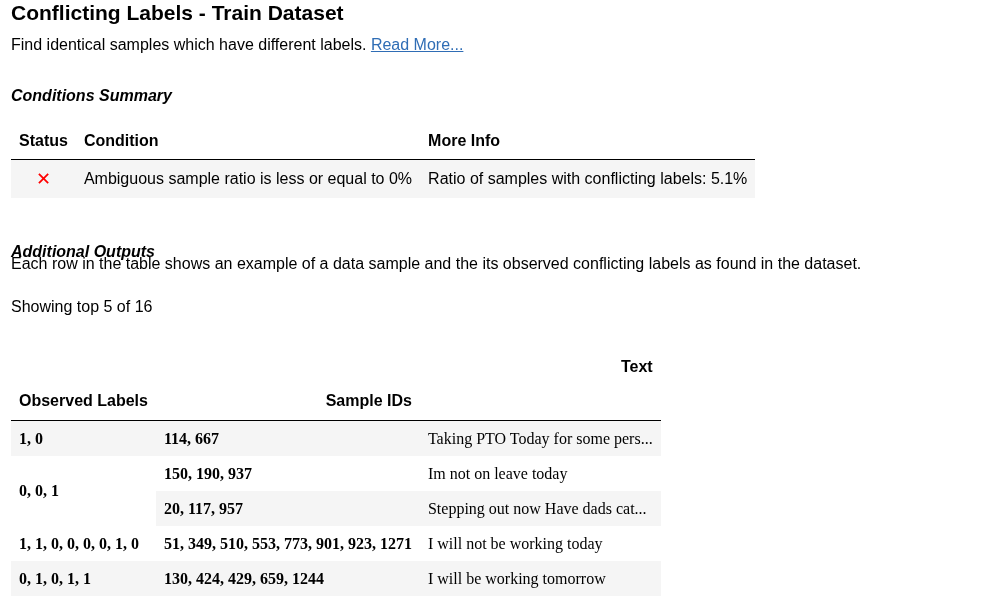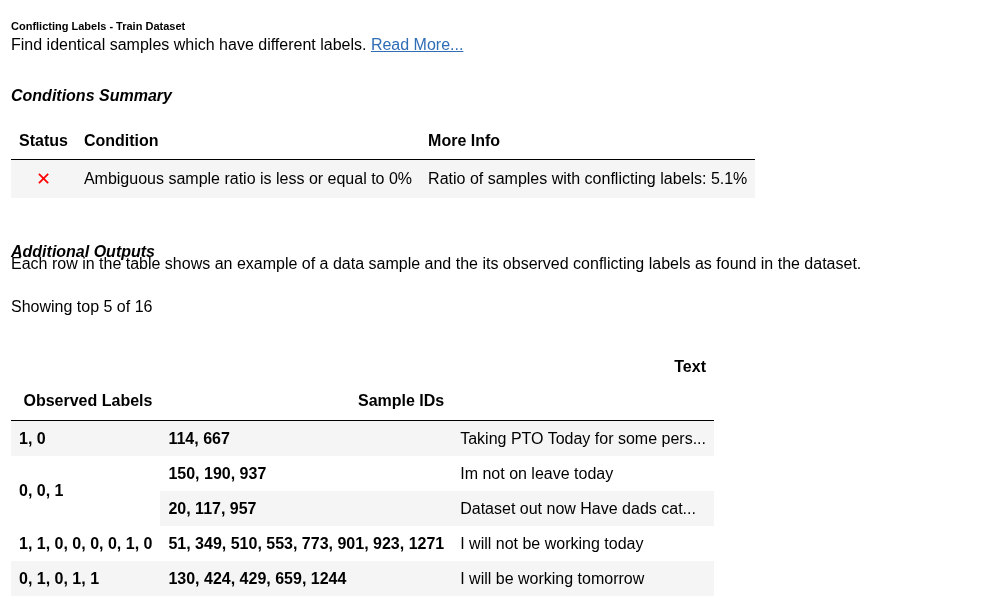--- a/index.html
+++ b/index.html
@@ -17,24 +17,24 @@
       position: relative;
     }
     .page {
       position: absolute;
       left: 11px;
       top: 0;
       right: 0;
     }
     .title {
       position: absolute;
-      top: 16px;
-      left: 0;
-      font-weight: bold;
-      font-size: 11px;
+      top: 3px;
+      left: 0;
+      font-weight: bold;
+      font-size: 21px;
       line-height: 20px;
       white-space: nowrap;
     }
     .desc {
       position: absolute;
       top: 35px;
       left: 0;
       font-size: 16px;
       line-height: 20px;
       white-space: nowrap;
@@ -116,20 +116,21 @@
       height: 34px;
       vertical-align: middle;
       border-bottom: 1px solid #000;
       padding-bottom: 2px;
     }
     .out-table td {
       padding: 0 8px;
       height: 35px;
       line-height: 20px;
       white-space: nowrap;
+      font-family: Liberation Serif, serif;
     }
     .out-table td.b { font-weight: bold; }
     .out-table td.shaded { background: #f5f5f5; }
   </style>
 </head>
 <body>
 
 <div class="page">
 
   <div class="title">Conflicting Labels - Train Dataset</div>
@@ -183,21 +184,21 @@
         <td class="b shaded">114, 667</td>
         <td class="shaded">Taking PTO Today for some pers...</td>
       </tr>
       <tr>
         <td class="b" rowspan="2">0, 0, 1</td>
         <td class="b">150, 190, 937</td>
         <td>Im not on leave today</td>
       </tr>
       <tr>
         <td class="b shaded">20, 117, 957</td>
-        <td class="shaded">Dataset out now Have dads cat...</td>
+        <td class="shaded">Stepping out now Have dads cat...</td>
       </tr>
       <tr>
         <td class="b">1, 1, 0, 0, 0, 0, 1, 0</td>
         <td class="b">51, 349, 510, 553, 773, 901, 923, 1271</td>
         <td>I will not be working today</td>
       </tr>
       <tr>
         <td class="b shaded">0, 1, 0, 1, 1</td>
         <td class="b shaded">130, 424, 429, 659, 1244</td>
         <td class="shaded">I will be working tomorrow</td>

